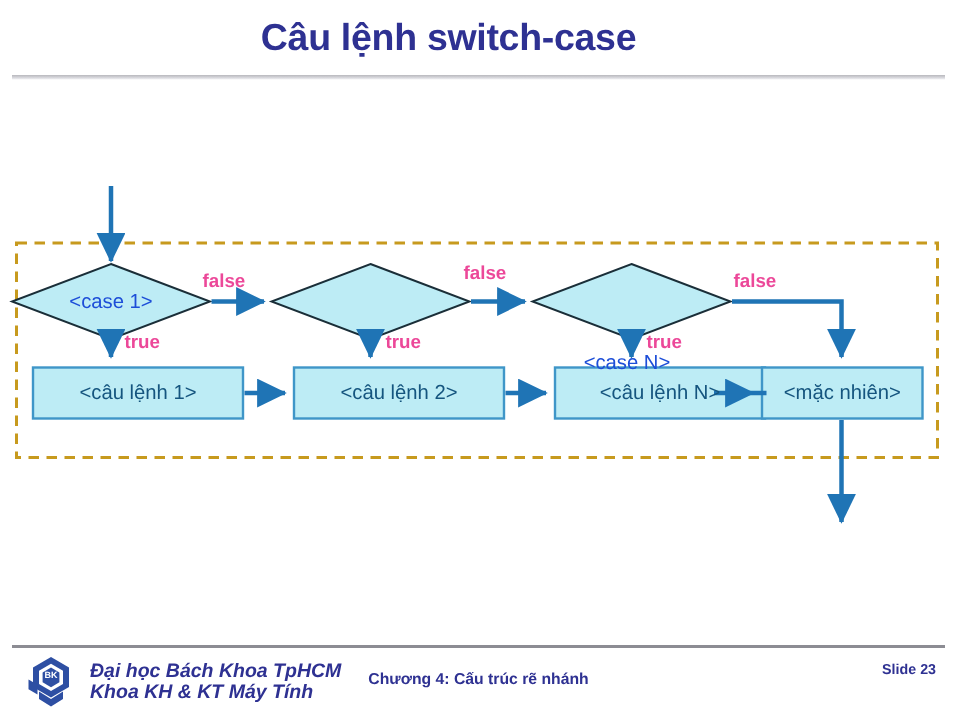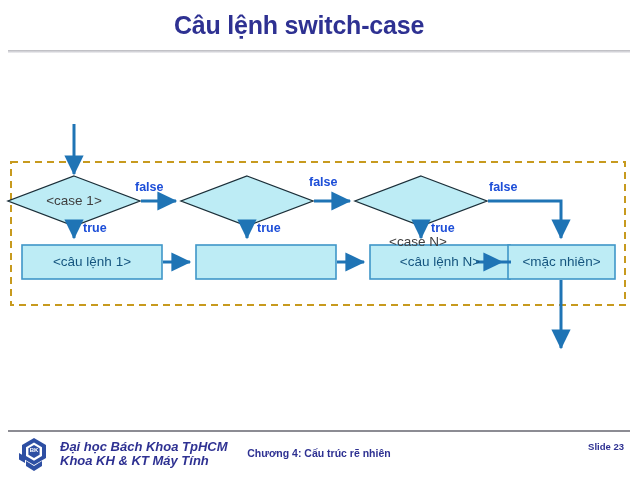--- a/index.html
+++ b/index.html
@@ -44,30 +44,30 @@
     left: 0;
     top: 0;
     width: 638px;
     height: 420px;
   }
   .flow svg { display: block; }
 
   
   .node-label {
     position: absolute;
-    color: #404040;
+    color: #1d4ed8;
     font-size: 13.5px;
     white-space: nowrap;
     text-align: center;
     font-family: "Liberation Sans", "DejaVu Sans", sans-serif;
   }
   .stmt-label { color: #15557f; }
   .edge-label {
     position: absolute;
-    color: #1d4ed8;
+    color: #ec4899;
     font-size: 12.5px;
     font-weight: bold;
     white-space: nowrap;
     font-family: "Liberation Sans", "DejaVu Sans", sans-serif;
   }
 
   
   .footer-rule {
     position: absolute;
     left: 8px;
@@ -166,20 +166,21 @@
     <path d="M511,262 L502,262" stroke="#1f74b5" stroke-width="3" fill="none"></path>
     <path d="M476,262 L502,262" stroke="#1f74b5" stroke-width="3" fill="none" marker-end="url(#ah)"></path>
 
     <path d="M561,280 L561,348" stroke="#1f74b5" stroke-width="3" fill="none" marker-end="url(#ah)"></path>
   </svg>
 
   <div class="node-label" style="left:8px;  top:193px; width:132px;">&lt;case 1&gt;</div>
   <div class="node-label" style="left:352px; top:193px; width:132px;margin-top:41px;">&lt;case N&gt;</div>
 
   <div class="node-label stmt-label" style="left:22px;  top:254px; width:140px;">&lt;câu lệnh 1&gt;</div>
+  <div class="node-label stmt-label" style="left:196px; top:254px; width:140px;">&lt;câu lệnh 2&gt;</div>
   <div class="node-label stmt-label" style="left:370px; top:254px; width:140px;">&lt;câu lệnh N&gt;</div>
   <div class="node-label stmt-label" style="left:508px; top:254px; width:107px;">&lt;mặc nhiên&gt;</div>
 
   <div class="edge-label" style="left:135px; top:180px;">false</div>
   <div class="edge-label" style="left:309px; top:175px;">false</div>
   <div class="edge-label" style="left:489px; top:180px;">false</div>
 
   <div class="edge-label" style="left:83px;  top:221px;">true</div>
   <div class="edge-label" style="left:257px; top:221px;">true</div>
   <div class="edge-label" style="left:431px; top:221px;">true</div>
@@ -196,18 +197,18 @@
     <text x="18" y="15" font-size="6" font-weight="bold" fill="#ffffff" text-anchor="middle" font-family="Liberation Sans, sans-serif">BK</text>
     <path d="M10,24 L18,29 L26,24 L26,29 L18,34 L10,29 z" fill="#2e4fa3"></path>
     <path d="M3,16 L9,19.5 L9,26 L3,22.5 z" fill="#2e4fa3"></path>
   </svg>
 
   <div class="footer-left">
     <div>Đại học Bách Khoa TpHCM</div>
     <div>Khoa KH &amp; KT Máy Tính</div>
   </div>
 
-  <div class="footer-center">Chương 4: Cấu trúc rẽ nhiên</div>
+  <div class="footer-center">Chương 4: Cấu trúc rẽ nhánh</div>
 
   <div class="footer-right">
     <div>Slide 23</div>
   </div>
 </div>
 
 </body></html>

